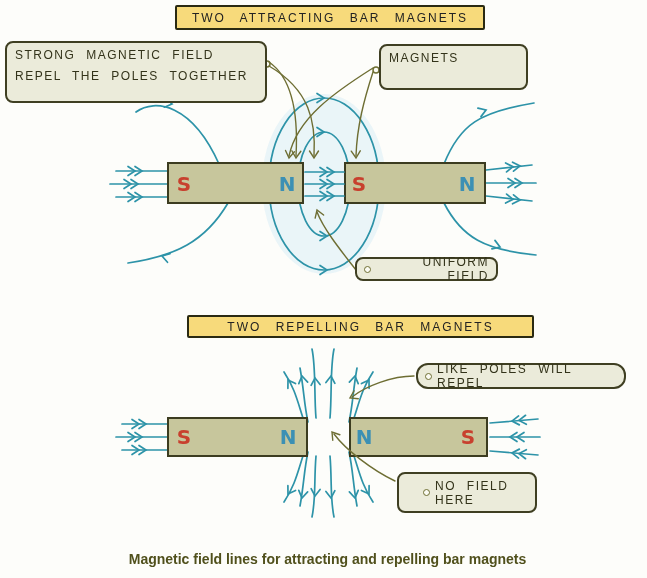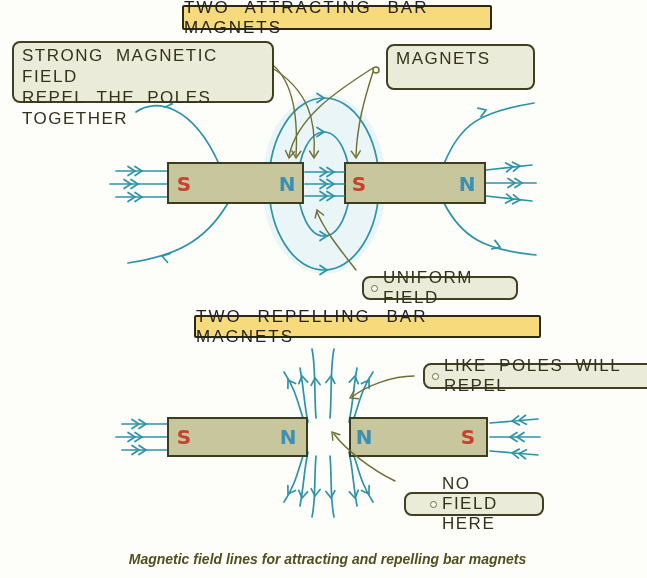--- a/index.html
+++ b/index.html
@@ -14,31 +14,31 @@
         font-family:"Liberation Sans",sans-serif;overflow:hidden;}
   svg{position:absolute;left:0;top:0;}
   .fl{stroke:var(--field-line);fill:none;stroke-width:1.7;stroke-linecap:round;}
   .co{stroke:var(--callout);fill:none;stroke-width:1.4;stroke-linecap:round;}
   .tint{fill:var(--tint);opacity:.75;}
   .magnet{fill:var(--magnet-fill);stroke:var(--magnet-border);stroke-width:2;}
   .pole{font-family:"DejaVu Sans",sans-serif;font-weight:bold;font-size:20px;text-anchor:middle;}
   .pole-s{fill:var(--pole-s);} .pole-n{fill:var(--pole-n);}
   .dot-c{fill:#fbfbf3;stroke:var(--callout);stroke-width:1.5;}
   .box{position:absolute;box-sizing:border-box;color:var(--label-text);
-       letter-spacing:1.5px;word-spacing:6px;font-size:17px;margin-left:7px;}
+       letter-spacing:1.5px;word-spacing:6px;font-size:12px;}
   .title-box{background:var(--title-bg);border:2px solid var(--title-border);
        border-radius:2px;display:flex;align-items:center;justify-content:center;
        letter-spacing:2px;word-spacing:9px;color:#222;}
   .tag{background:var(--label-bg);border:2px solid var(--label-border);border-radius:8px;}
   .tag.two-line{padding:2px 8px;line-height:21px;}
   .tag.one-line{display:flex;align-items:center;padding:0 7px;}
   .dot{display:inline-block;width:5px;height:5px;border:1.5px solid var(--callout);
        border-radius:50%;background:#fbfbf3;margin-right:5px;flex:0 0 auto;}
   .caption{position:absolute;left:0;right:0;top:551px;text-align:center;
-       font-style:italic;font-weight:bold;font-size:14px;color:var(--caption);margin-left:8px;}
+       font-weight:bold;font-size:14px;color:var(--caption);margin-left:8px;}
 </style>
 </head>
 <body>
 
 <div class="page">
 
   <svg width="647" height="578" viewBox="0 0 647 578">
     <defs>
       <path id="chev" d="M-7,-4.5 L0,0 L-7,4.5"></path>
       <path id="chev2" d="M-7,-4.5 L0,0 L-7,4.5 M-14,-4.5 L-7,0 L-14,4.5"></path>
@@ -171,33 +171,33 @@
 
   <div class="box tag two-line" style="left:5px;top:41px;width:262px;height:62px;">
     <div>STRONG MAGNETIC FIELD</div>
     <div>REPEL THE POLES TOGETHER</div>
   </div>
 
   <div class="box tag two-line" style="left:379px;top:44px;width:149px;height:46px;">
     <div>MAGNETS</div>
   </div>
 
-  <div class="box tag one-line" style="left:355px;top:276px;width:156px;height:24px;">
+  <div class="box tag one-line" style="left:355px;top:257px;width:143px;height:24px;text-align:right;">
     <span class="dot"></span>
     <span>UNIFORM FIELD</span>
   </div>
 
   <div class="box title-box" style="left:187px;top:315px;width:347px;height:23px;">
     <span>TWO REPELLING BAR MAGNETS</span>
   </div>
 
-  <div class="box tag one-line" style="left:416px;top:363px;width:232px;height:26px;">
+  <div class="box tag one-line" style="left:416px;top:363px;width:210px;height:26px;border-radius:12px;">
     <span class="dot"></span>
     <span>LIKE POLES WILL REPEL</span>
   </div>
 
-  <div class="box tag one-line" style="left:397px;top:492px;width:140px;height:24px;padding-left:24px;">
+  <div class="box tag one-line" style="left:397px;top:472px;width:140px;height:41px;padding-left:24px;">
     <span class="dot"></span>
     <span>NO FIELD HERE</span>
   </div>
 
   <div class="caption">Magnetic field lines for attracting and repelling bar magnets</div>
 </div>
 
 </body></html>

